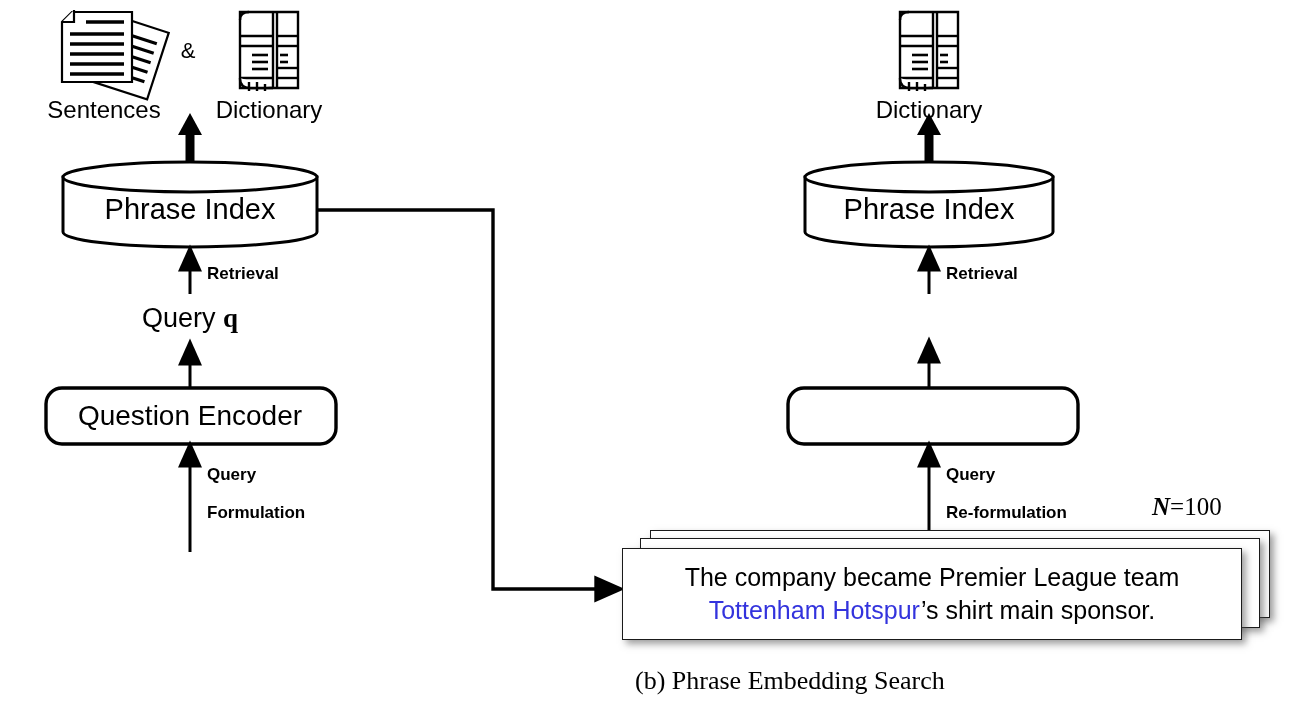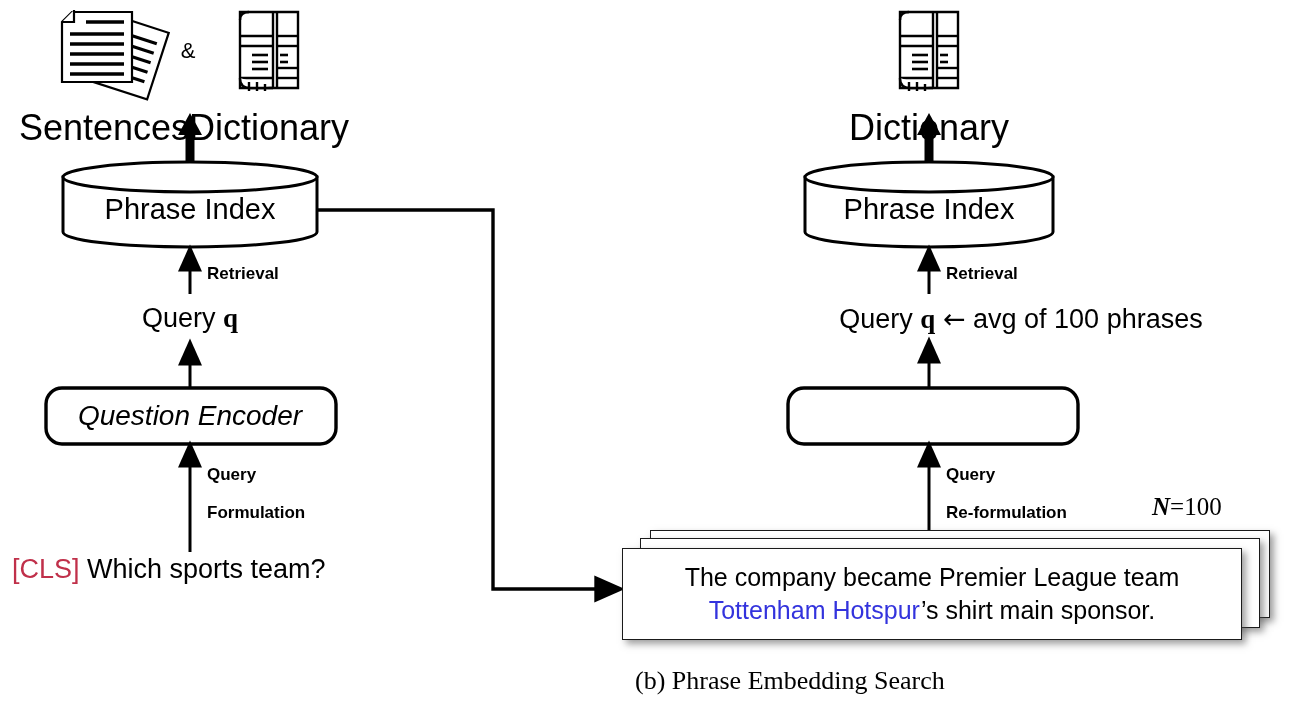--- a/index.html
+++ b/index.html
@@ -32,32 +32,30 @@
     white-space: nowrap;
     font-family: "Liberation Sans", sans-serif;
     color: #000;
     line-height: 1;
   }
   .lbl-center {
     transform: translateX(-50%);
     text-align: center;
   }
   .icon-label {
-    font-size: 36px;
-    margin-top: 12px;
+    font-size: 24px;
   }
   .amp {
     font-size: 22px;
   }
   .cyl-label {
     font-size: 29px;
   }
   .enc-label {
     font-size: 28px;
-    font-style: italic;
   }
   .edge-label {
     font-size: 17px;
     font-weight: bold;
   }
   .query-label {
     font-size: 27px;
   }
   .query-label .bq {
     font-weight: bold;
@@ -286,30 +284,28 @@
 
   <div class="lbl edge-label" style="left:207px; top:265px;">Retrieval</div>
 
   <div class="lbl lbl-center query-label" style="left:190px; top:305px;"><span>Query</span> <span class="bq">q</span></div>
 
   <div class="lbl lbl-center enc-label" style="left:190px; top:402px;">Question Encoder</div>
 
   <div class="lbl edge-label" style="left:207px; top:466px;">Query</div>
   <div class="lbl edge-label" style="left:207px; top:504px;">Formulation</div>
 
-  <div class="lbl question-text" style="left:12px; top:556px;"><span class="cls-token">[CLS]</span> <span>Which sports team?</span></div>
 
 
   <div class="lbl lbl-center icon-label" style="left:929px; top:98px;">Dictionary</div>
 
   <div class="lbl lbl-center cyl-label" style="left:929px; top:195px;">Phrase Index</div>
 
   <div class="lbl edge-label" style="left:946px; top:265px;">Retrieval</div>
 
-  <div class="lbl lbl-center query-label" style="left:1021px; top:305px;"><span>Query</span> <span class="bq">q</span> <span class="arrowglyph">←</span> <span>avg of 100 phrases</span></div>
 
 
   <div class="lbl edge-label" style="left:946px; top:466px;">Query</div>
   <div class="lbl edge-label" style="left:946px; top:504px;">Re-formulation</div>
 
   <div class="lbl nval" style="left:1152px; top:494px;"><i>N</i><span>=100</span></div>
 
   <div class="card-stack">
     <div class="card card-back2"></div>
     <div class="card card-back1"></div>

